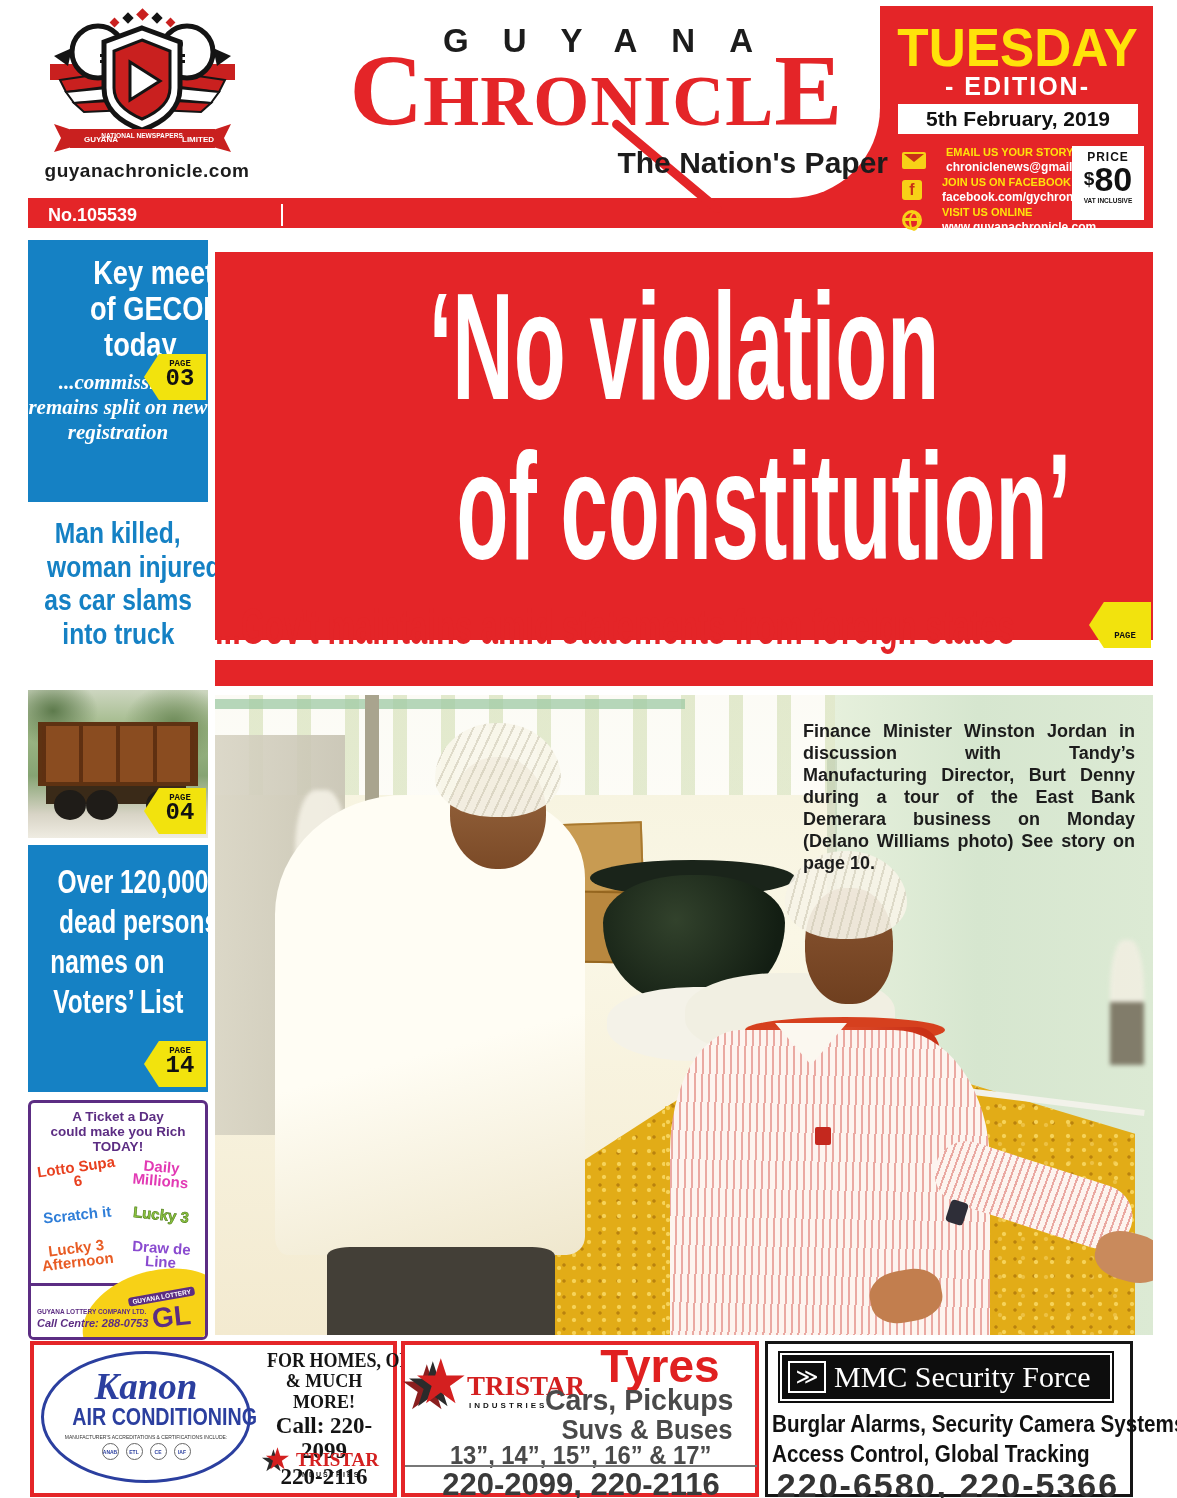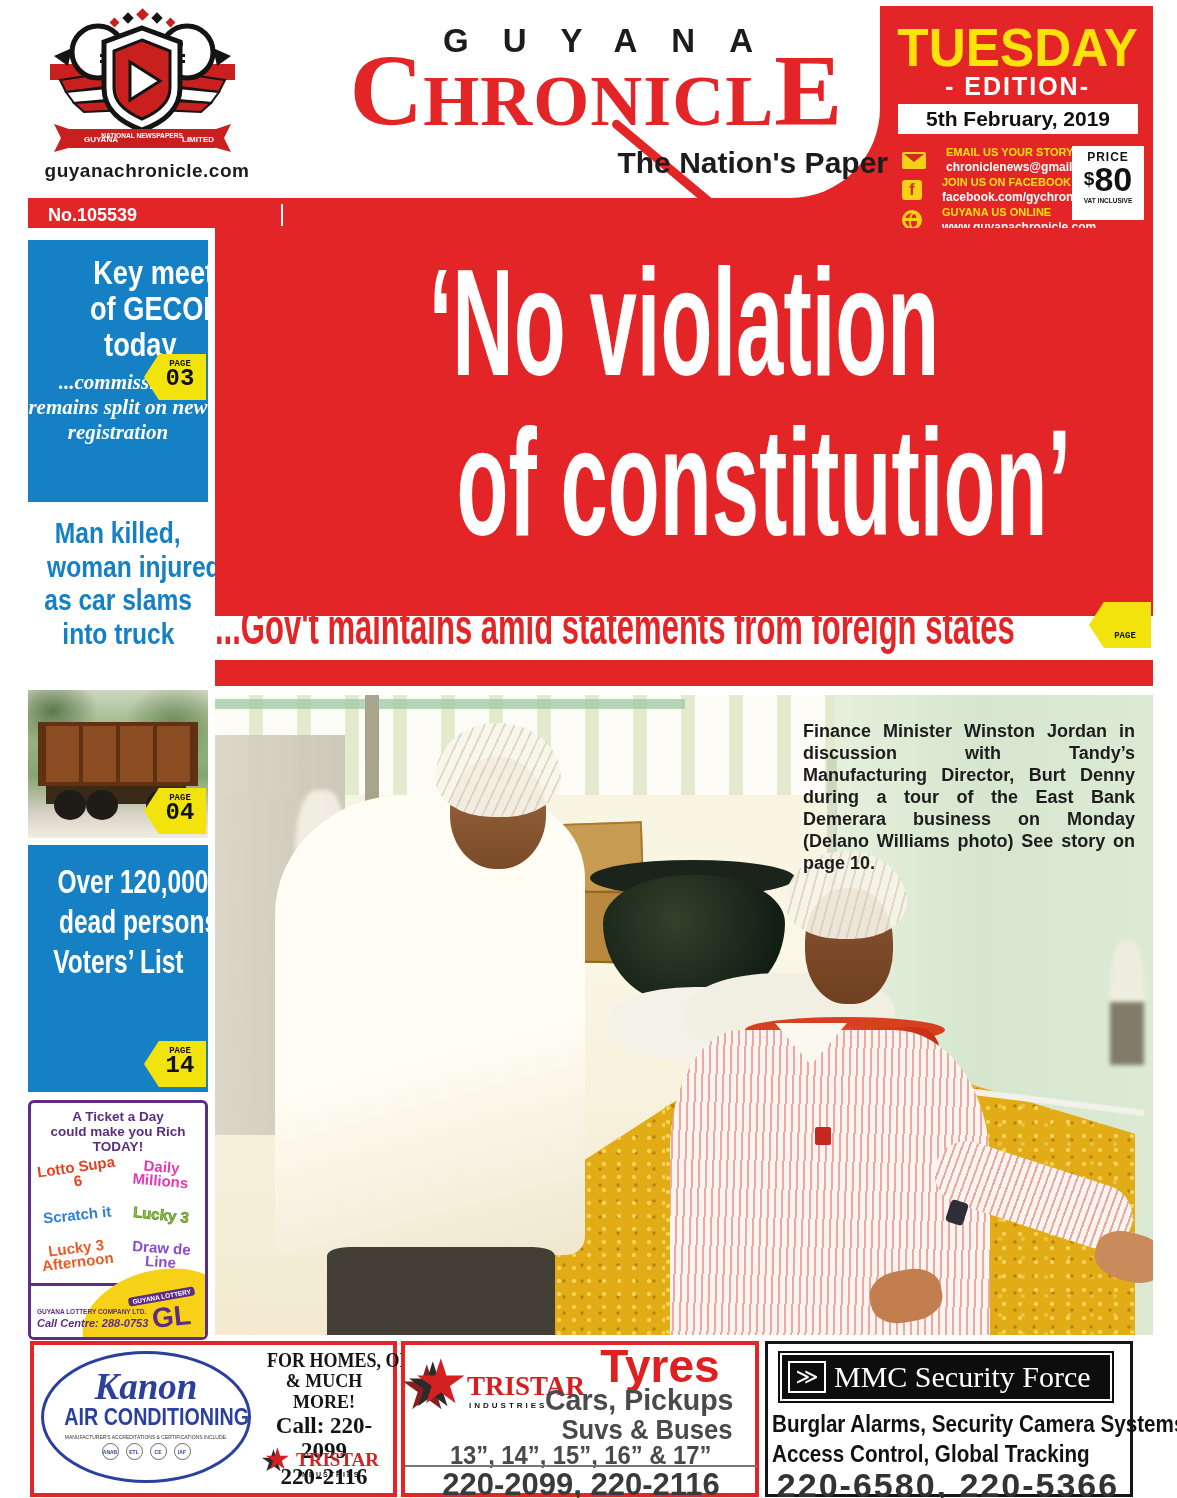--- a/index.html
+++ b/index.html
@@ -78,21 +78,21 @@
   .lot-grid .game:nth-child(5){ color:#e85c24; transform:rotate(-7deg);} 
   .lot-grid .game:nth-child(6){ color:#8a4bd0; transform:rotate(4deg);} 
   .lot-bottom { position:absolute; left:0; bottom:0; width:100%; height:54px; border-top:3px solid #5c2d83; background:#fff; }
   .lot-swoosh { position:absolute; right:-26px; bottom:-30px; width:150px; height:96px; background:#f7d117; border-radius:50%; transform:rotate(-16deg); }
   .lot-co { position:absolute; left:6px; bottom:22px; color:#5c2d83; font-weight:bold; font-size:6.5px; }
   .lot-call { position:absolute; left:6px; bottom:8px; color:#5c2d83; font-weight:bold; font-style:italic; font-size:11px; }
   .lot-gl { position:absolute; right:14px; bottom:4px; color:#5c2d83; font-weight:bold; font-size:28px; text-shadow:1px 1px 0 #f7d117,-1px -1px 0 #f7d117; transform:rotate(-6deg); }
   .lot-gl-sm { position:absolute; right:10px; bottom:36px; color:#fff; background:#5c2d83; font-weight:bold; font-size:6.5px; padding:1px 4px; border-radius:3px; transform:rotate(-10deg); }
 
   
-  .headline { position:absolute; left:215px; top:228px; width:938px; height:388px; background:#e42528; color:#fff; text-align:center; }
+  .headline { position:absolute; left:215px; top:252px; width:938px; height:388px; background:#e42528; color:#fff; text-align:center; }
   .headline .l { font-weight:bold; font-size:152px; line-height:160px; }
   .subhead { position:absolute; left:215px; top:598px; width:938px; height:58px; color:#e42528; font-weight:bold; font-size:50px; line-height:58px; white-space:nowrap; }
   .subbar { position:absolute; left:215px; top:660px; width:938px; height:26px; background:#e42528; }
 
   
   .photo { position:absolute; left:215px; top:695px; width:938px; height:640px; overflow:hidden;
     background:linear-gradient(180deg,#f5f2dd 0%,#faf7e6 38%,#f3ead0 100%); }
   .ph-window { position:absolute; left:0; top:0; width:100%; height:100px;
     background:repeating-linear-gradient(90deg, rgba(255,255,255,.9) 0 34px, rgba(186,214,170,.4) 34px 48px); opacity:.8; }
   .ph-topline { position:absolute; left:0; top:4px; width:470px; height:10px; background:#9fc9a4; opacity:.75; }
@@ -140,21 +140,21 @@
   .ph-hand1 { position:absolute; left:880px; top:538px; width:70px; height:48px; background:#c98a5c; border-radius:42%; transform:rotate(15deg); }
   .ph-hand2 { position:absolute; left:655px; top:575px; width:72px; height:52px; background:#c27e4e; border-radius:42%; transform:rotate(-10deg); }
   .ph-watch { position:absolute; left:733px; top:506px; width:18px; height:23px; background:#2e2e38; border-radius:4px; transform:rotate(18deg); }
   .caption { position:absolute; right:18px; top:26px; width:332px; color:#1c1c1c; font-weight:bold; font-size:18px; line-height:1.22; text-align:justify; z-index:5; }
 
   
   .ad { position:absolute; top:1341px; background:#fff; }
   .ad-kanon { left:30px; width:367px; height:156px; border:4px solid #e42528; }
   .k-oval { position:absolute; left:7px; top:6px; width:210px; height:132px; border:3px solid #2b3f9f; border-radius:50%; text-align:center; color:#2b3f9f; }
   .k-name { font-family:"Liberation Serif", serif; font-style:italic; font-weight:bold; font-size:37px; line-height:1; margin-top:14px; }
-  .k-sub { font-weight:bold; font-size:24px; line-height:1; }
+  .k-sub { font-weight:bold; font-size:24px; line-height:1;padding-left:8px; }
   .k-note { font-size:5px; color:#333; margin-top:5px; }
   .k-badges { display:flex; justify-content:center; gap:7px; margin-top:3px; }
   .k-badge { width:17px; height:17px; border-radius:50%; border:1.5px solid #666; color:#2b3f9f; font-weight:bold; font-size:5px; display:flex; align-items:center; justify-content:center; }
   .k-right { position:absolute; left:222px; top:4px; width:136px; text-align:center; color:#141414; }
   .k-l1 { font-family:"Liberation Serif", serif; font-weight:bold; font-size:20px; line-height:1.1; }
   .k-l2 { font-family:"Liberation Serif", serif; font-weight:bold; font-size:18px; line-height:1.15; }
   .k-call { font-family:"Liberation Serif", serif; font-weight:bold; font-size:23px; line-height:1.05; margin-top:2px; }
   .k-star { position:absolute; left:230px; top:96px; font-size:30px; color:#d42020; text-shadow:-4px 2px 0 #2b2b2b; }
   .k-tri { position:absolute; left:262px; top:104px; color:#d42020; font-family:"Liberation Serif", serif; font-weight:bold; font-size:19px; }
   .k-ind { position:absolute; left:264px; top:126px; color:#141414; font-weight:bold; font-size:7px; letter-spacing:2px; }
@@ -267,21 +267,21 @@
     <div class="contact" style="top:170px;">
       <span class="ic-fb">f</span>
       <span>
         <div class="tt">JOIN US ON FACEBOOK</div>
         <div class="vv">facebook.com/gychronicle</div>
       </span>
     </div>
     <div class="contact" style="top:200px;">
       <span class="ic-globe"></span>
       <span>
-        <div class="tt">GUYANA US ONLINE</div>
+        <div class="tt">VISIT US ONLINE</div>
         <div class="vv">www.guyanachronicle.com</div>
       </span>
     </div>
 
     <div class="price-box">
       <div class="price-lab">PRICE</div>
       <div class="price-amt"><span class="cur">$</span><span>80</span></div>
       <div class="price-note">VAT INCLUSIVE</div>
     </div>
   </div>
@@ -316,20 +316,21 @@
     <div class="badge" style="left:116px; top:98px;">
       <span class="pl">PAGE</span>
       <span class="pn">04</span>
     </div>
   </div>
 
   <div class="bluebox bb2">
     <div class="t">
       <div><span class="cond" style="--sx:.72">Over 120,000</span></div>
       <div><span class="cond" style="--sx:.72">dead persons</span></div>
+      <div><span class="cond" style="--sx:.72">names on</span></div>
       <div><span class="cond" style="--sx:.72">Voters’ List</span></div>
     </div>
     <div class="badge" style="left:116px; top:196px;">
       <span class="pl">PAGE</span>
       <span class="pn">14</span>
     </div>
   </div>
 
   <div class="lot">
     <div class="lot-head">

